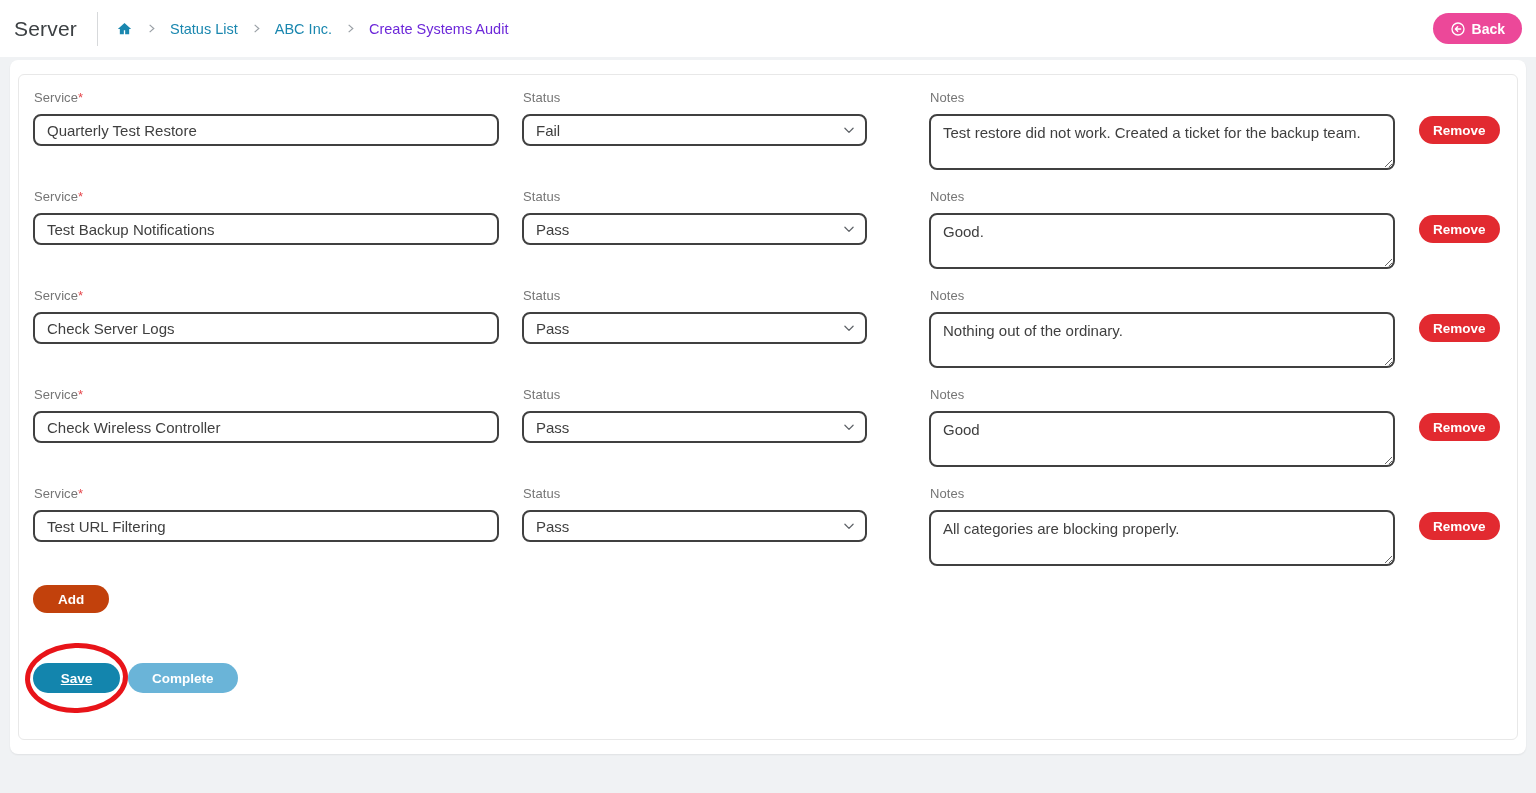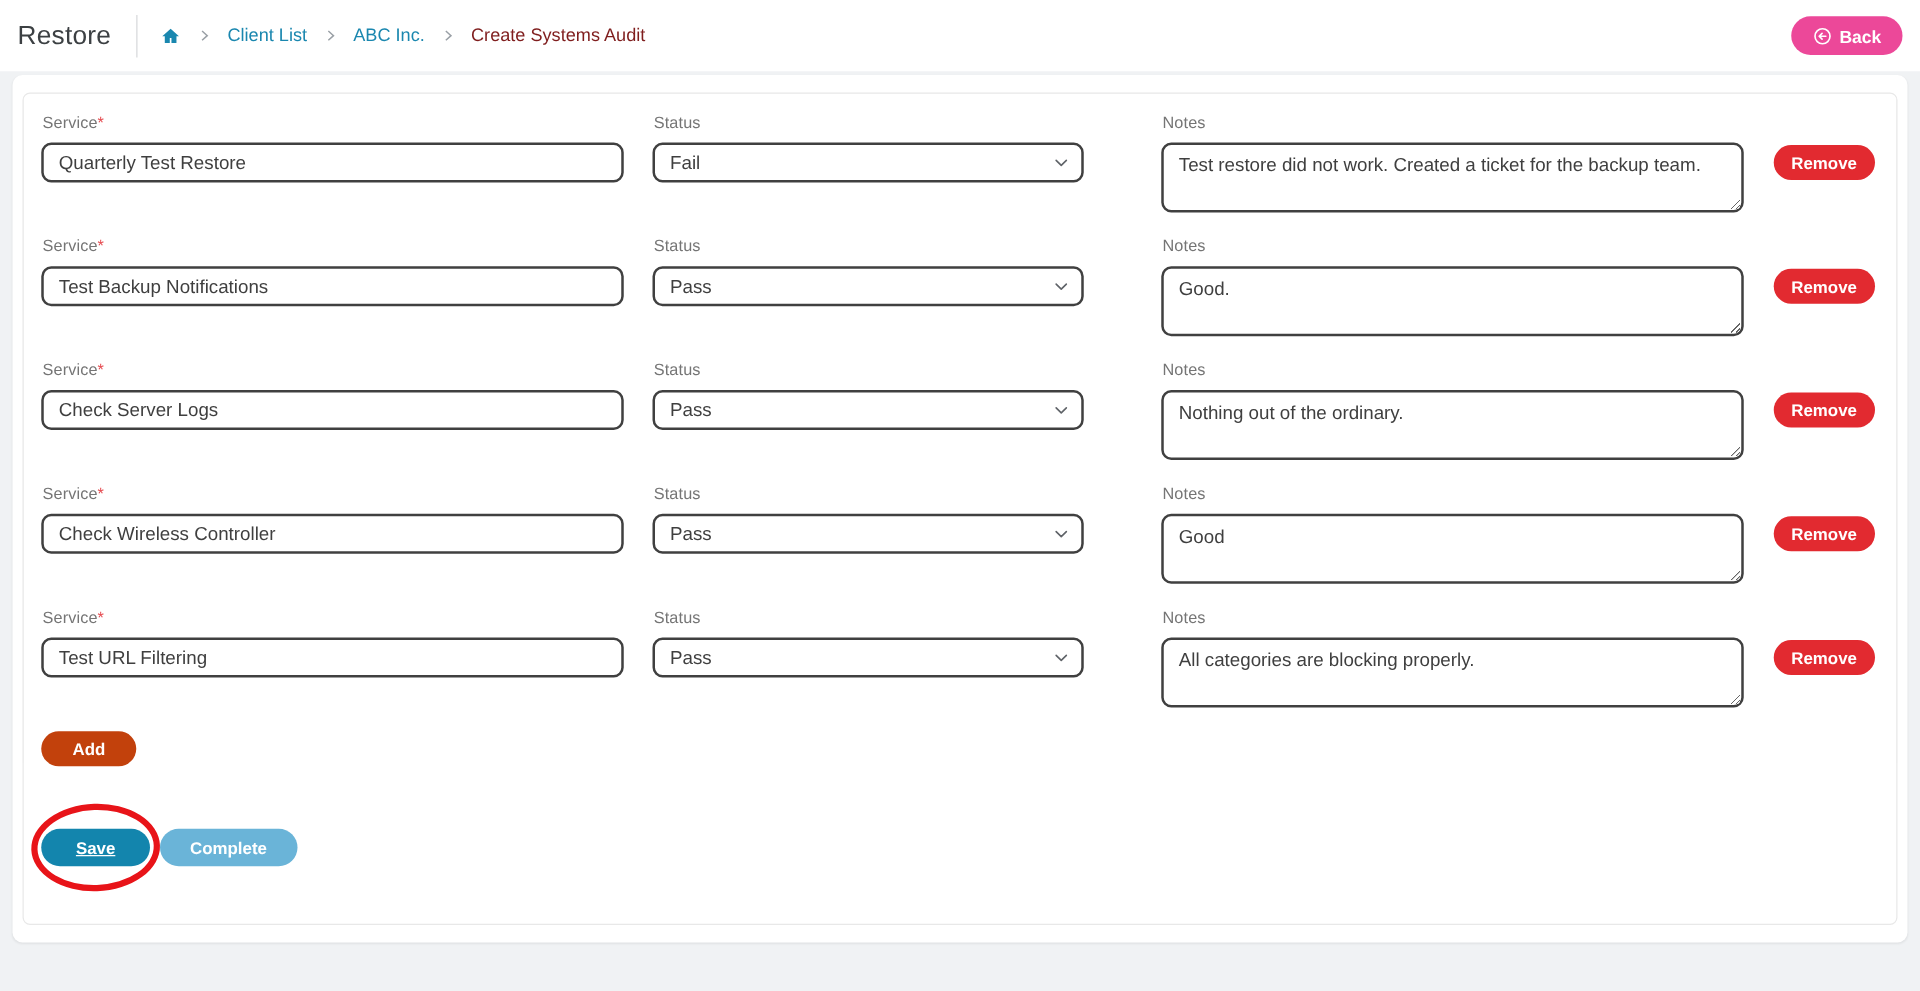--- a/index.html
+++ b/index.html
@@ -24,21 +24,21 @@
     font-weight: 400;
     letter-spacing: .2px;
   }
   .v-divider {
     width: 1px; height: 34px;
     background: #d7d9db;
     margin: 0 18px 0 20px;
   }
   .breadcrumb { display: flex; align-items: center; gap: 13px; font-size: 14.5px; }
   .crumb-link { color: #1a87af; text-decoration: none; cursor: pointer; }
-  .crumb-current { color: #7f1d1d; }
+  .crumb-current { color: #6d28d9; }
   .crumb-sep { display: flex; align-items: center; color: #9aa0a6; }
   .home-icon { display: flex; align-items: center; cursor: pointer; }
   .spacer { flex: 1; }
 
   .pill-btn {
     border: none; cursor: pointer;
     display: inline-flex; align-items: center; justify-content: center;
     border-radius: 16px;
     font-family: "Liberation Sans", sans-serif;
     font-weight: 700;
@@ -149,34 +149,34 @@
     border-radius: 50%;
     pointer-events: none;
     z-index: 5;
     transform: rotate(-2deg);
   }
 </style>
 </head>
 <body>
 
 <div class="header">
-  <div class="page-title">Restore</div>
+  <div class="page-title">Server</div>
   <div class="v-divider"></div>
   <div class="breadcrumb">
     <span class="home-icon">
       <svg width="17" height="16" viewBox="0 0 24 24" fill="#1a87af">
           <path d="M12 3 2 12h3v8h6v-6h2v6h6v-8h3z"></path>
         </svg>
     </span>
     <span class="crumb-sep">
       <svg width="11" height="11" viewBox="0 0 24 24" fill="none" stroke="#9aa0a6" stroke-width="2.6">
           <path d="M8 4l9 8-9 8"></path>
         </svg>
     </span>
-    <a class="crumb-link">Client List</a>
+    <a class="crumb-link">Status List</a>
     <span class="crumb-sep">
       <svg width="11" height="11" viewBox="0 0 24 24" fill="none" stroke="#9aa0a6" stroke-width="2.6">
           <path d="M8 4l9 8-9 8"></path>
         </svg>
     </span>
     <a class="crumb-link">ABC Inc.</a>
     <span class="crumb-sep">
       <svg width="11" height="11" viewBox="0 0 24 24" fill="none" stroke="#9aa0a6" stroke-width="2.6">
           <path d="M8 4l9 8-9 8"></path>
         </svg>

